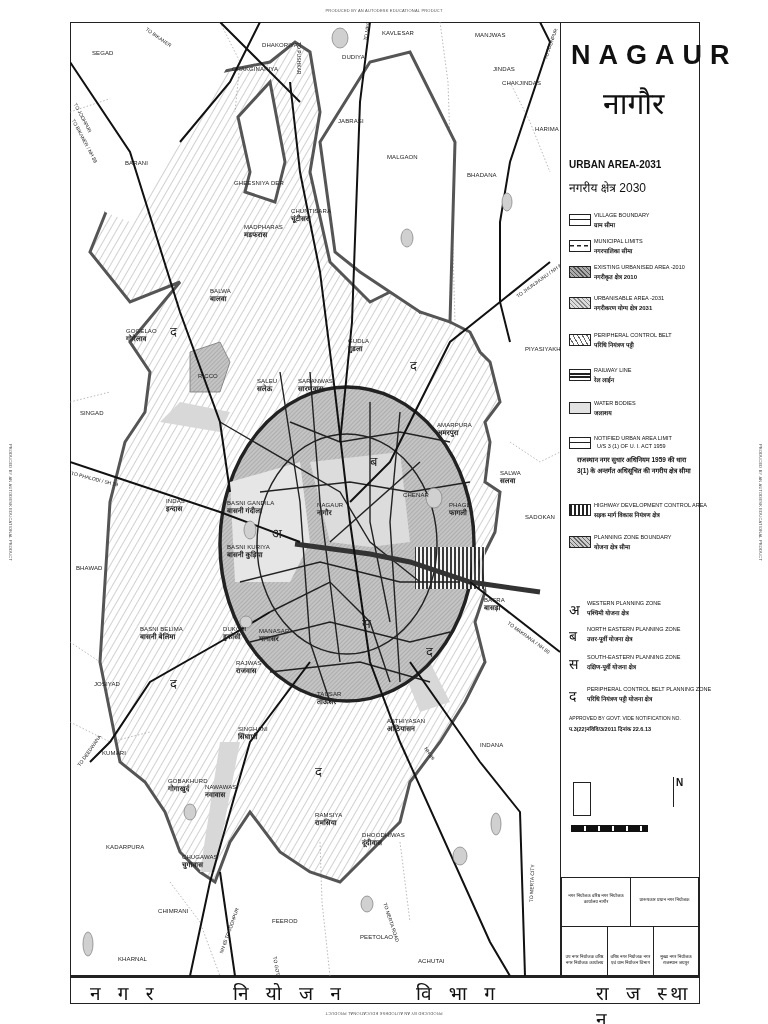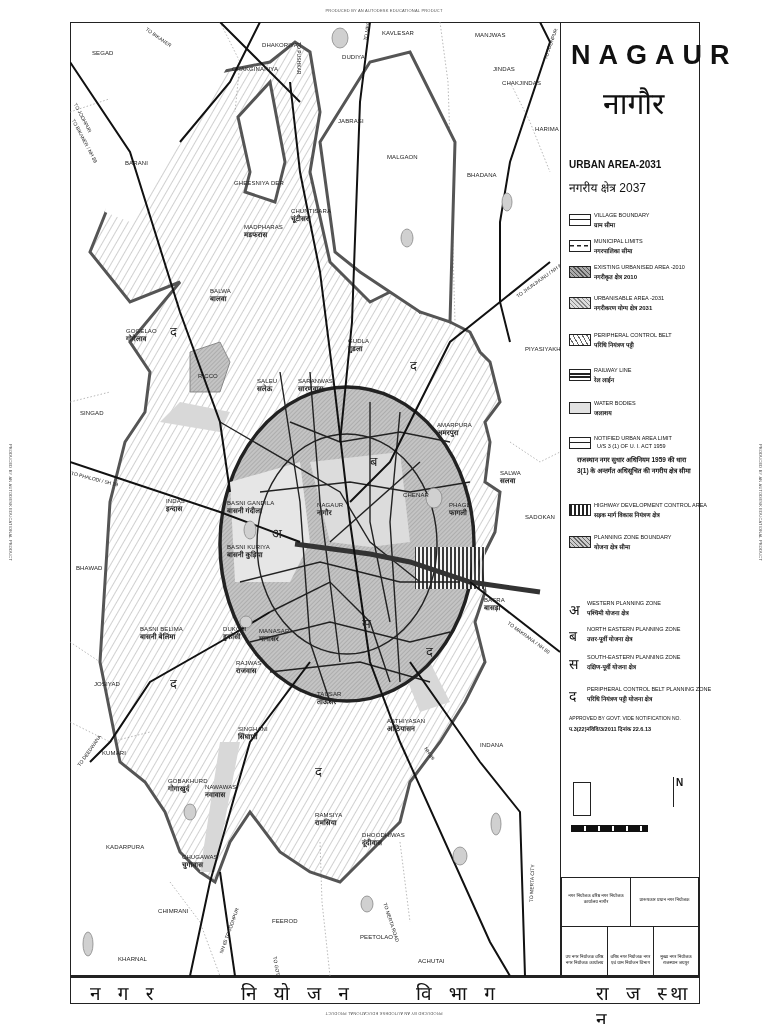--- a/index.html
+++ b/index.html
@@ -222,21 +222,21 @@
       <div class="zone" style="left: 202px; top: 502px;">अ</div>
       <div class="zone" style="left: 300px; top: 430px;">ब</div>
       <div class="zone" style="left: 292px; top: 592px;">स</div>
     </div>
 </div>
 
 <div class="legend">
   <div class="title">NAGAUR</div>
   <div class="title-hi">नागौर</div>
   <div class="sub">URBAN AREA-2031</div>
-  <div class="sub-hi">नगरीय क्षेत्र 2037</div>
+  <div class="sub-hi">नगरीय क्षेत्र 2030</div>
 
   <div class="lg-item" style="top:192px">
     <div class="lg-sw" style="border-top:1px solid #222;background:linear-gradient(#fff 45%,#222 45%,#222 55%,#fff 55%)"></div>
     <div class="lg-en">VILLAGE BOUNDARY</div>
     <div class="lg-hi">ग्राम सीमा</div>
   </div>
   <div class="lg-item" style="top:218px">
     <div class="lg-sw" style="background:repeating-linear-gradient(90deg,#222 0 4px,#fff 4px 7px);background-size:100% 1.5px;background-repeat:no-repeat;background-position:0 50%"></div>
     <div class="lg-en">MUNICIPAL LIMITS</div>
     <div class="lg-hi">नगरपालिका सीमा</div>
@@ -313,16 +313,16 @@
 
   <div class="sigbox" style="left:0;top:855px;width:70px;height:50px;padding-top:14px"><span>नगर नियोजक वरिष्ठ नगर नियोजक कार्यालय नागौर</span></div>
   <div class="sigbox" style="left:69px;top:855px;width:69px;height:50px;padding-top:18px"><span>प्रारूपकार प्रधान नगर नियोजक</span></div>
   <div class="sigbox" style="left:0;top:904px;width:47px;height:50px;padding-top:26px"><span>उप नगर नियोजक वरिष्ठ नगर नियोजक कार्यालय</span></div>
   <div class="sigbox" style="left:46px;top:904px;width:47px;height:50px;padding-top:26px"><span>वरिष्ठ नगर नियोजक नगर एवं ग्राम नियोजन विभाग</span></div>
   <div class="sigbox" style="left:92px;top:904px;width:46px;height:50px;padding-top:26px"><span>मुख्य नगर नियोजक राजस्थान जयपुर</span></div>
 </div>
 
 <div class="footer">
   <span style="left:19px">न ग र</span>
-  <span style="left:170px">नि यो ज न</span>
+  <span style="left:162px">नि यो ज न</span>
   <span style="left:345px">वि भा ग</span>
   <span style="left:525px">रा ज स्था न</span>
 </div>
 
 </body></html>

